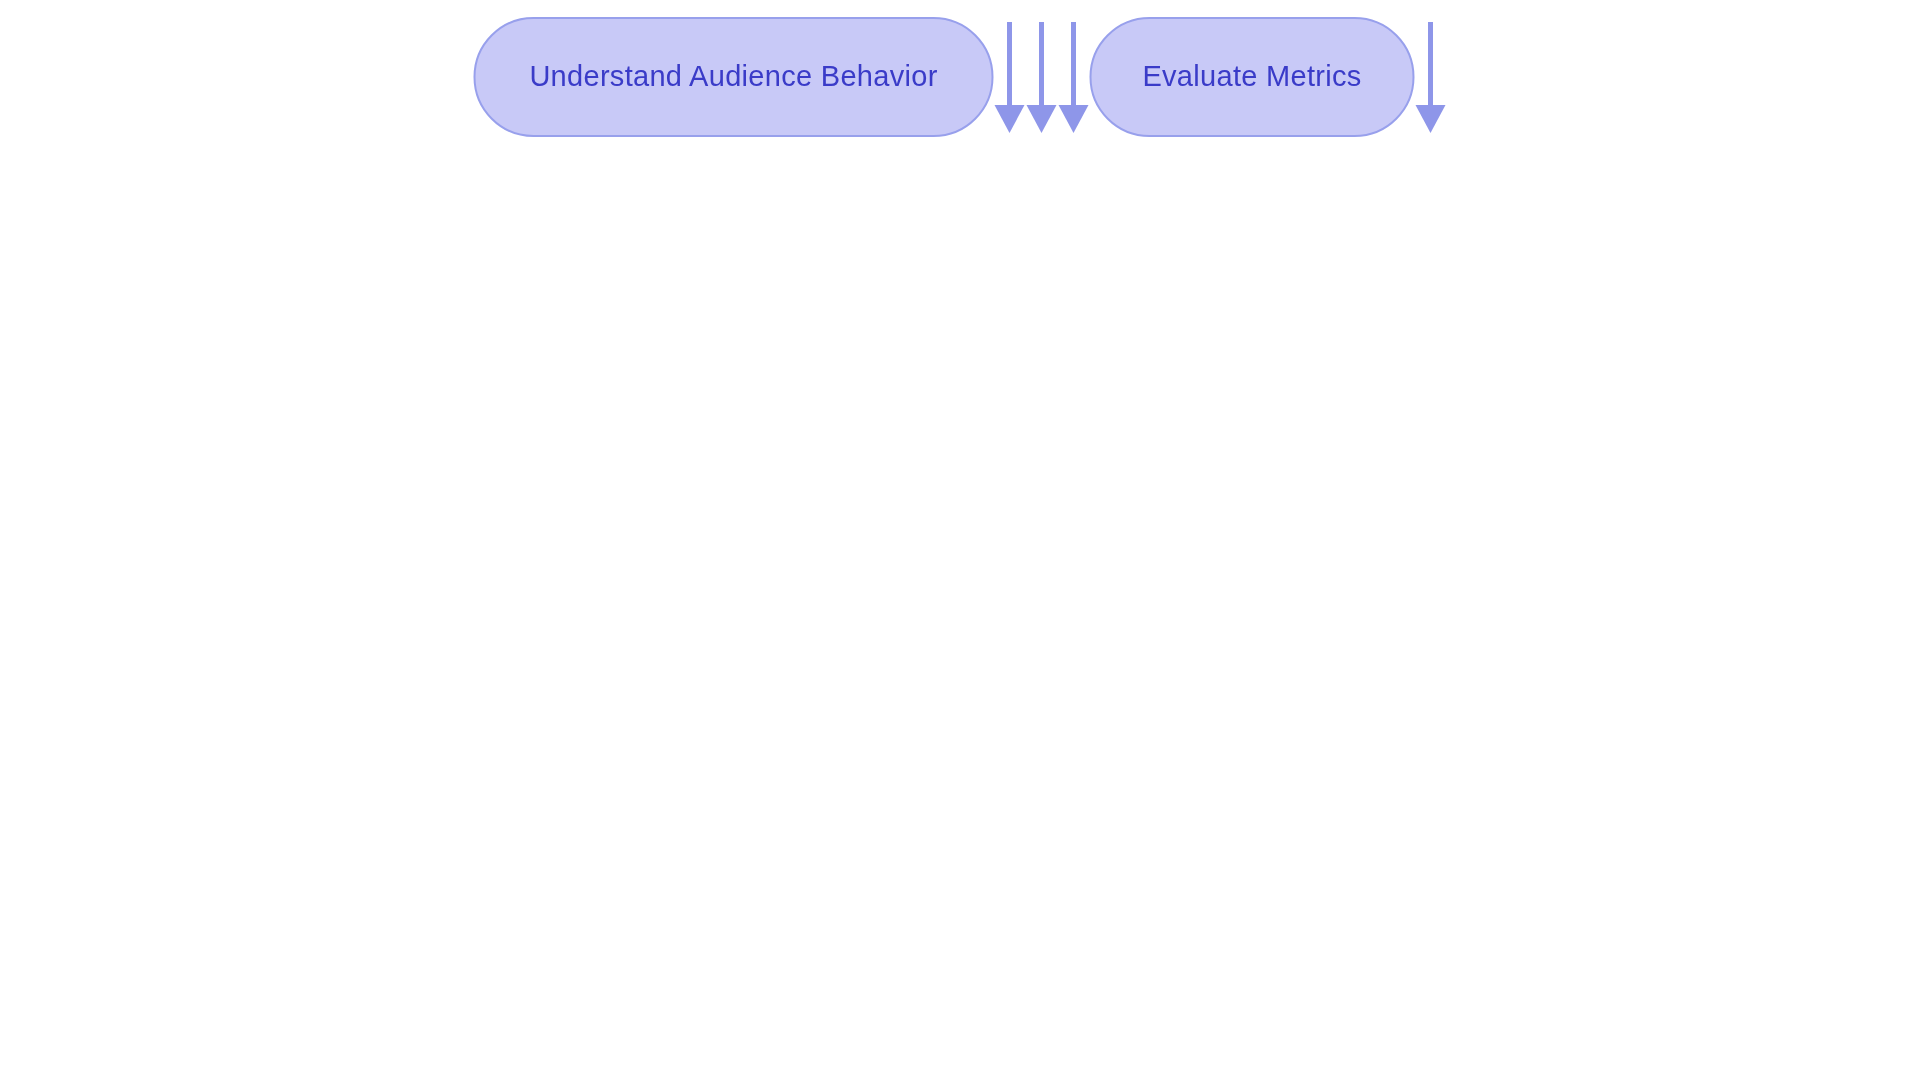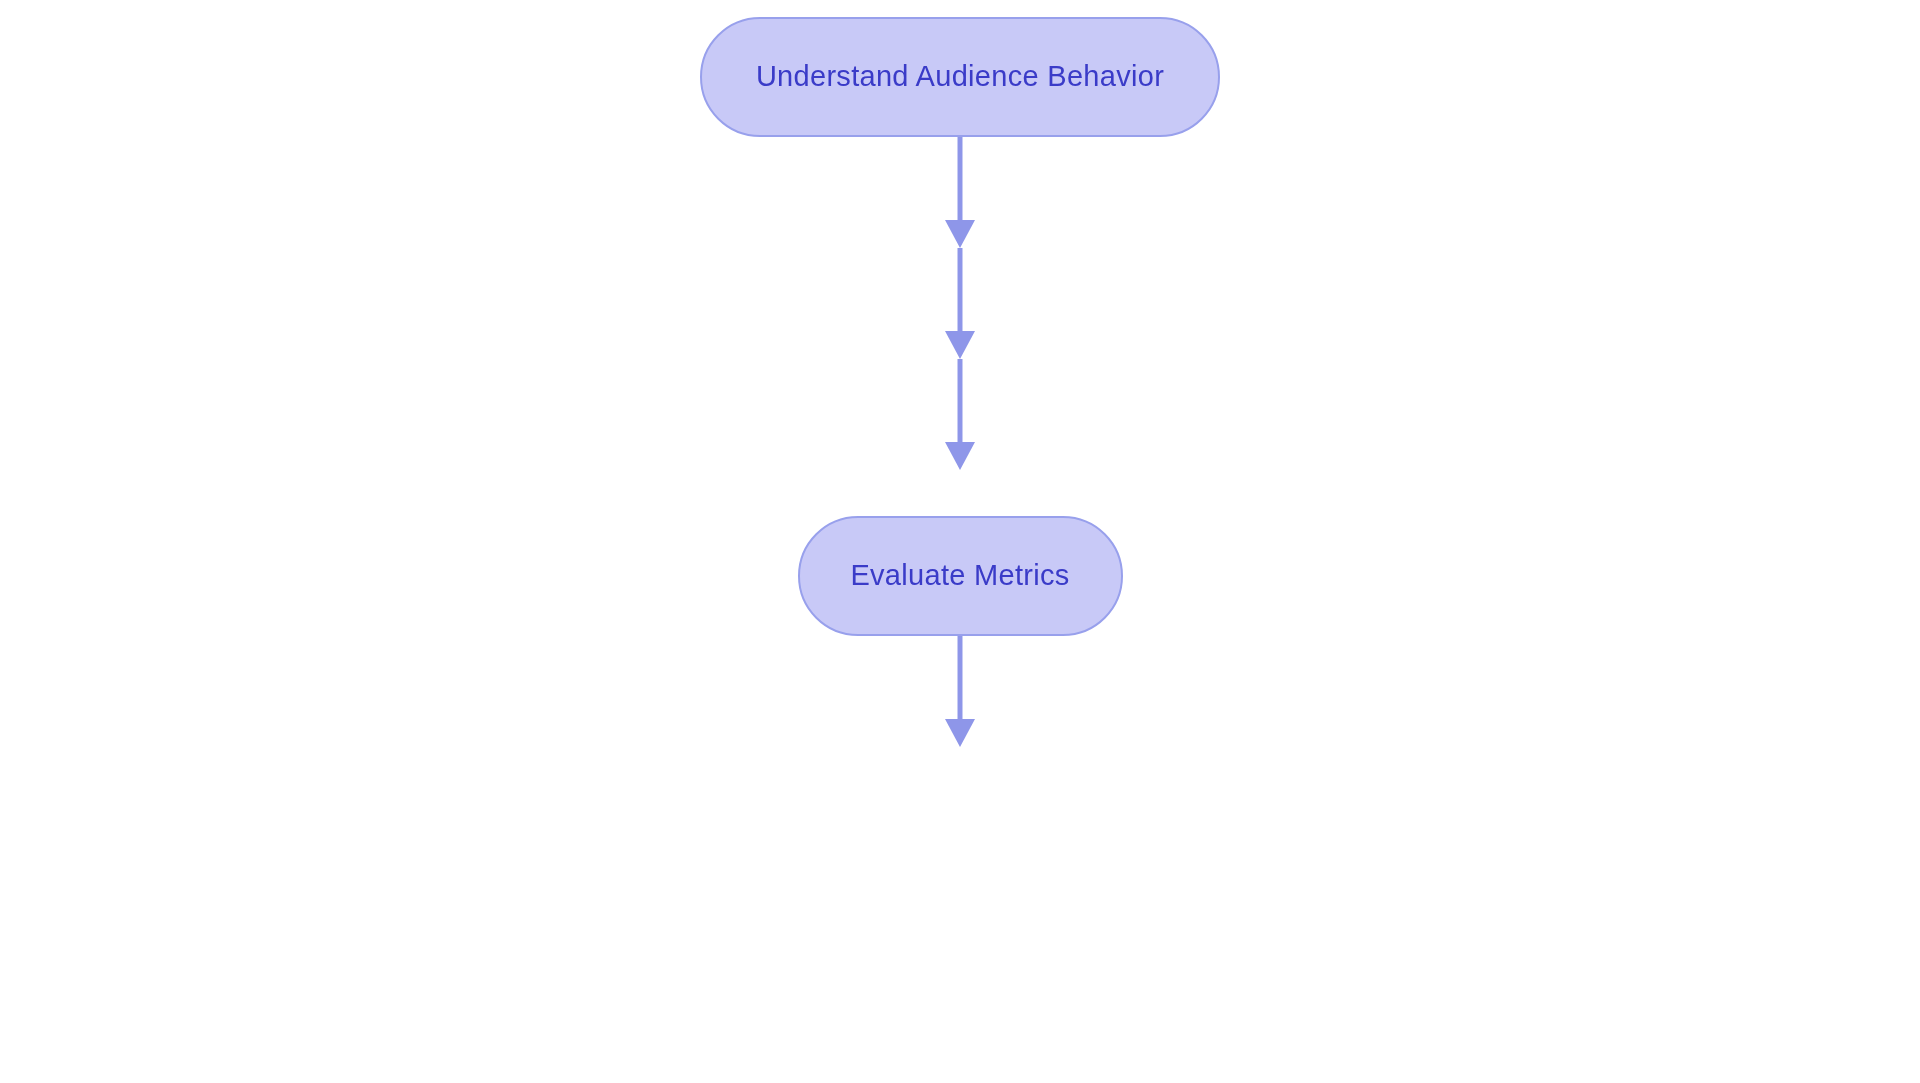--- a/index.html
+++ b/index.html
@@ -16,21 +16,21 @@
     background: var(--background);
     overflow: hidden;
     font-family: "Liberation Sans", "DejaVu Sans", sans-serif;
   }
   .canvas {
     position: absolute;
     left: 50%;
     top: 17px;
     transform: translateX(-50%);
     display: flex;
-    flex-direction: column;
+    flex-direction: row;
     align-items: center;
   }
   .node {
     height: 120px;
     border-radius: 60px;
     background: var(--node-fill);
     border: 2px solid var(--node-border);
     display: flex;
     align-items: center;
     justify-content: center;
@@ -41,21 +41,21 @@
     font-size: 29px;
     font-weight: 500;
     letter-spacing: 0.3px;
     white-space: nowrap;
     
     transform: translateY(-1px);
   }
   .node-0 { width: 520px; }
   .node-1 { width: 450px; }
   .node-2 { width: 457px; }
-  .node-3 { width: 325px; margin-top: 46px; }
+  .node-3 { width: 325px; }
   .node-4 { width: 465px; }
   .arrow {
     height: 111px;
     width: 32px;
     flex: 0 0 auto;
     display: block;
   }
   .arrow svg { display: block; width: 32px; height: 111px; }
   .arrow line { stroke: var(--arrow); stroke-width: 5; }
   .arrow polygon { fill: var(--arrow); }

